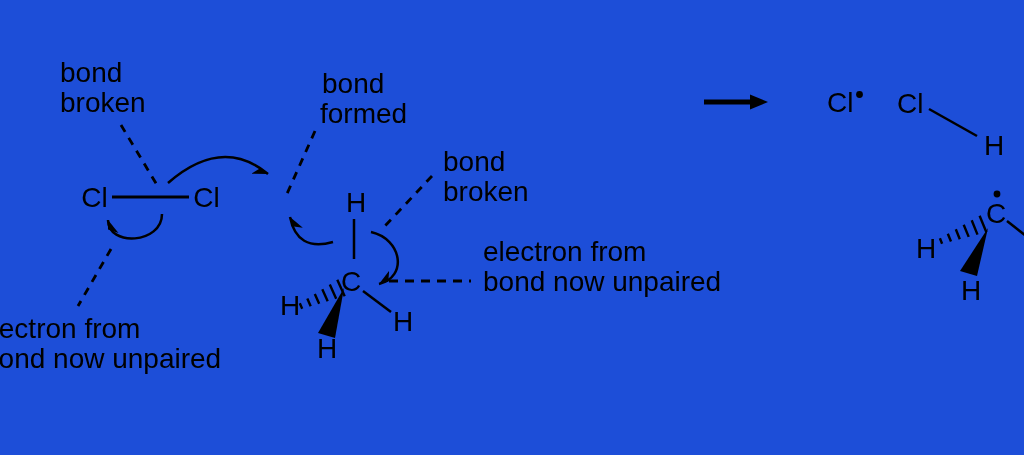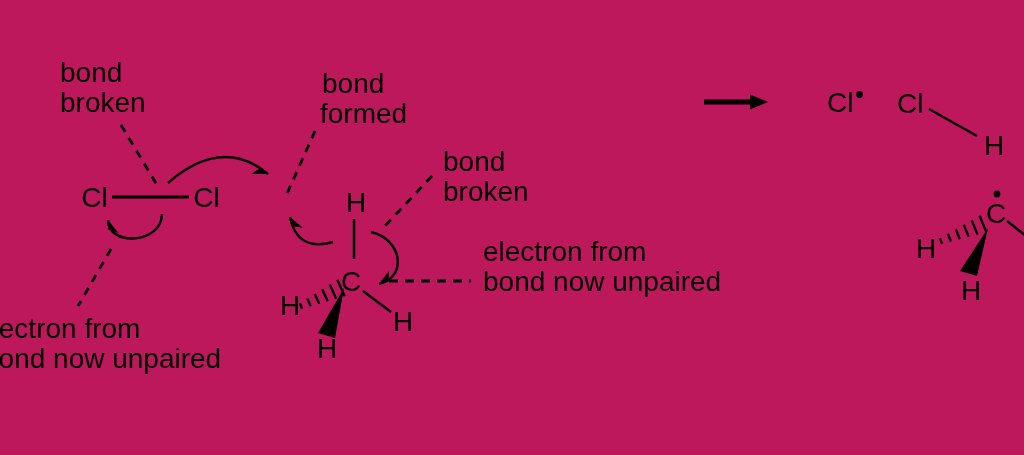--- a/index.html
+++ b/index.html
@@ -1,16 +1,16 @@
 <!DOCTYPE html>
 <html><head>
 <meta charset="utf-8">
 <style>
   html,body{margin:0;padding:0;background:#ffffff;}
-  .canvas{position:relative;width:1024px;height:455px;background:#be185d;overflow:hidden;}
+  .canvas{position:relative;width:1024px;height:455px;background:#1d4ed8;overflow:hidden;}
   svg{display:block;}
   text{font-family:"Liberation Sans","DejaVu Sans",sans-serif;font-size:28px;fill:#000000;}
 </style>
 </head>
 <body>
 
 <div class="canvas">
 <svg width="1024" height="455" viewBox="0 0 1024 455">
   <defs>
     <marker id="hookR" markerWidth="16" markerHeight="16" refX="13" refY="2.5" orient="auto" markerUnits="userSpaceOnUse">

